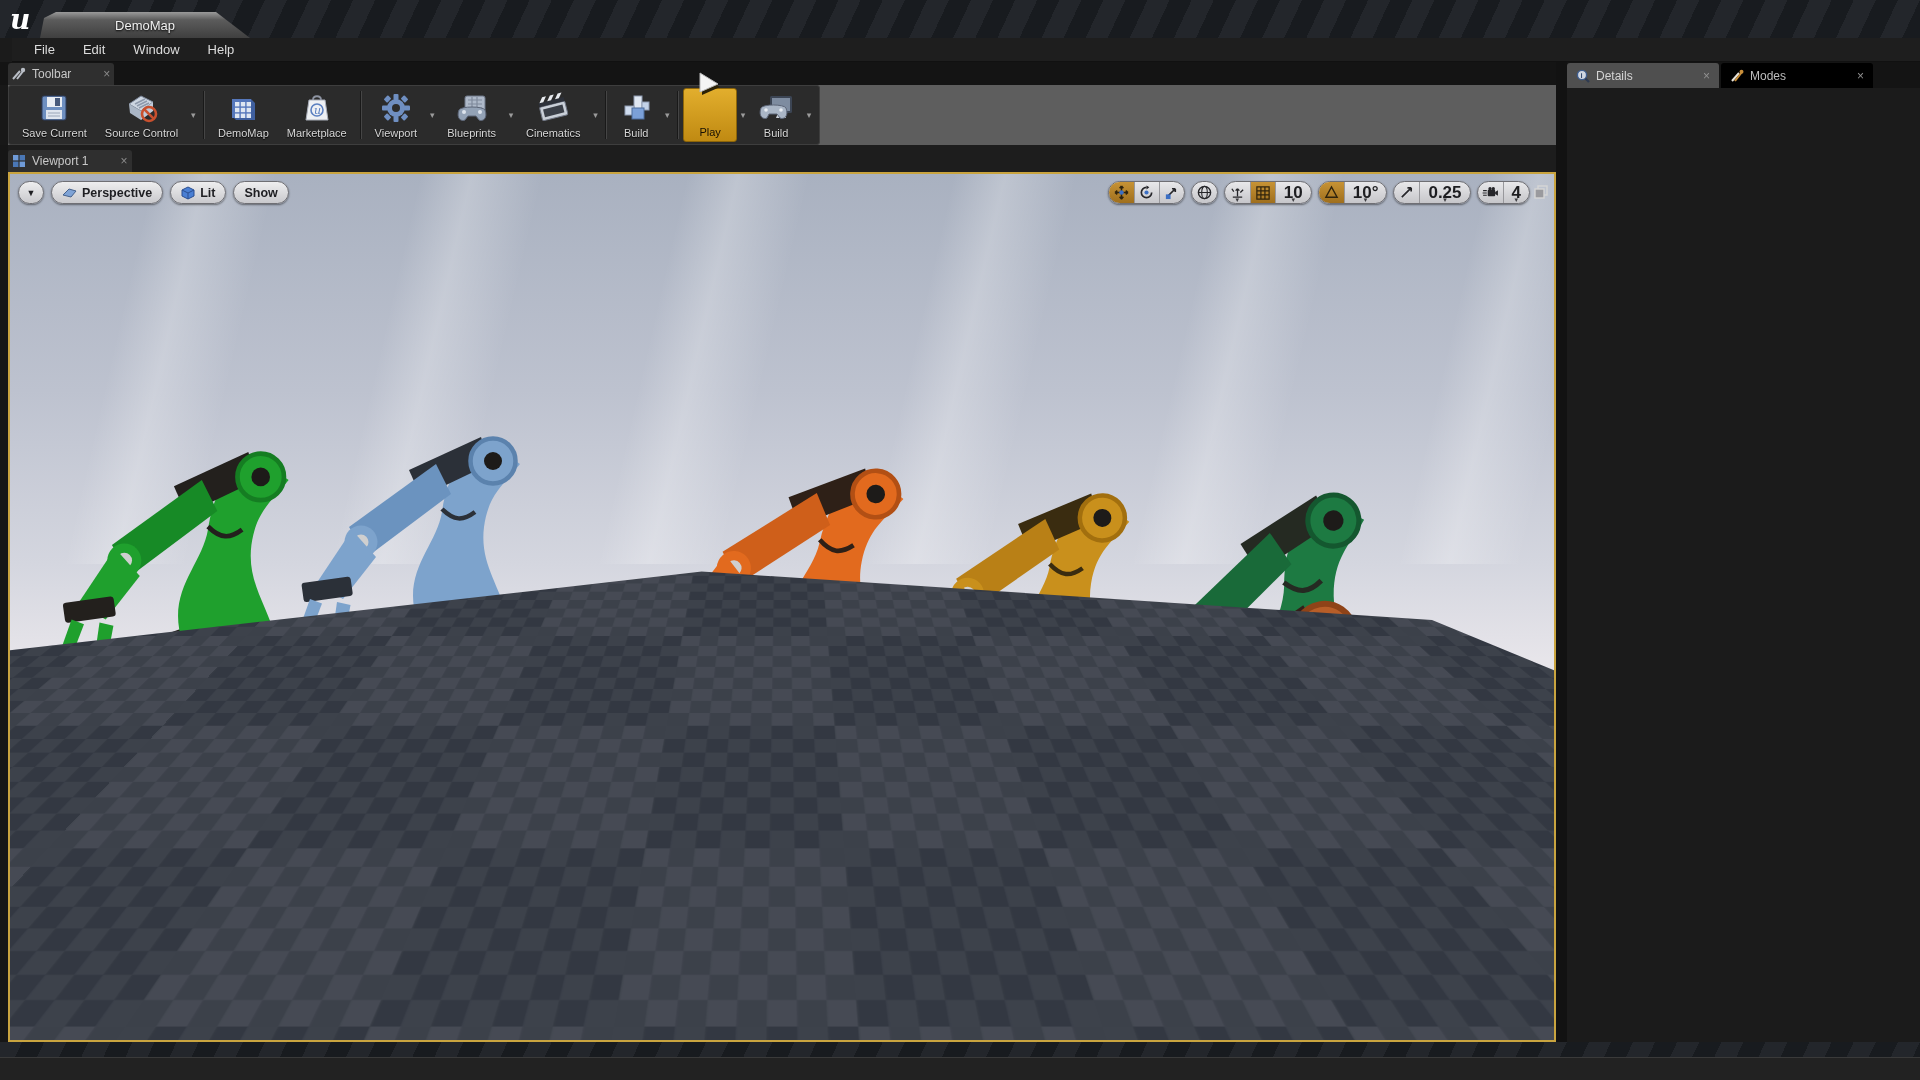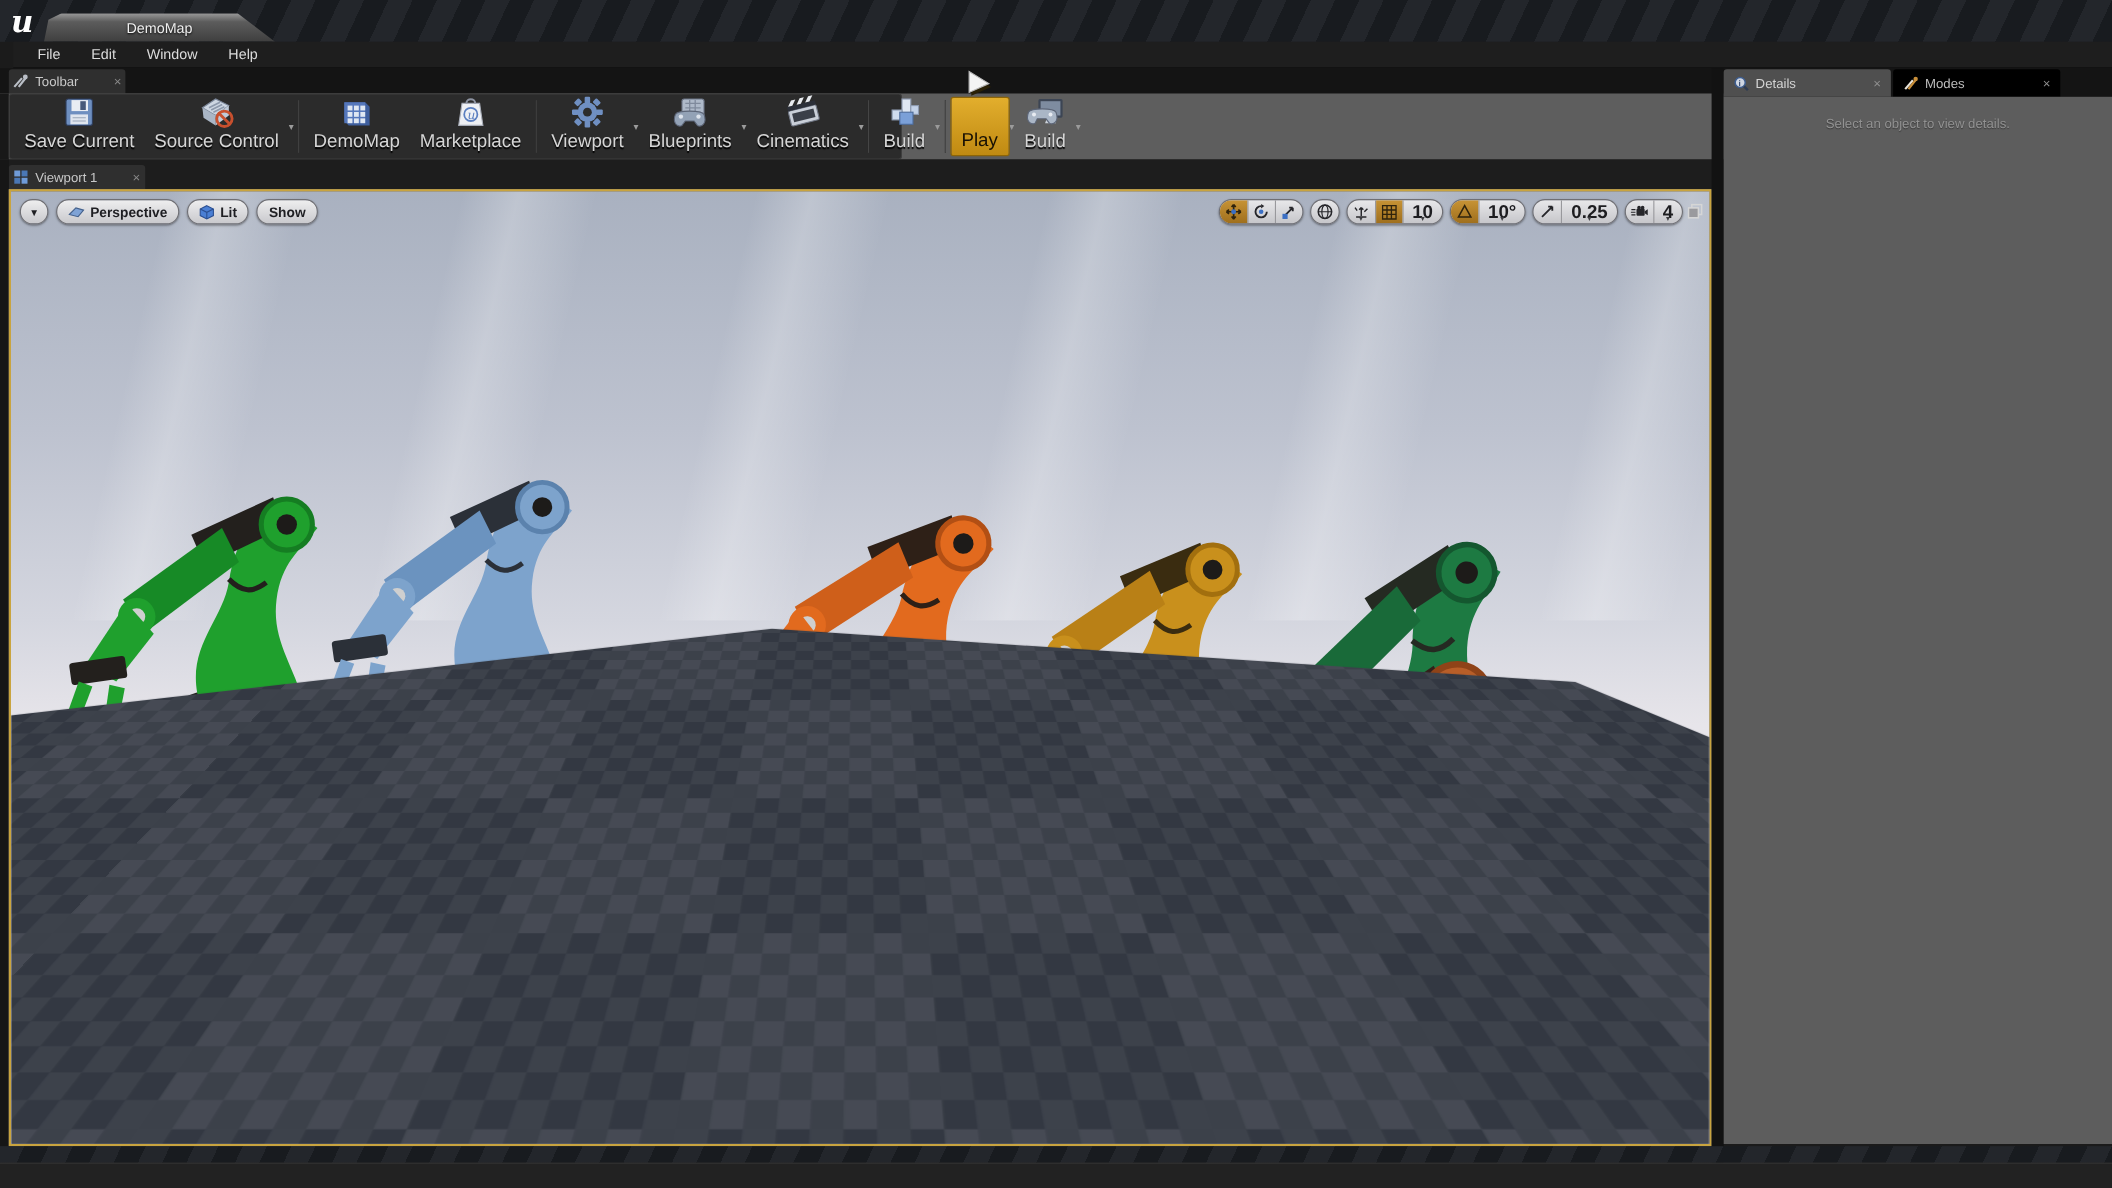--- a/index.html
+++ b/index.html
@@ -40,21 +40,21 @@
   #toolbar-row { position:absolute; left:0; top:85px; width:1567px; height:60px; background:#5e5e5e; }
   #toolbar-row .left-edge { position:absolute; left:0; top:0; width:8px; height:60px; background:#181818; }
   #toolbar-strip {
     position:absolute; left:8px; top:0; width:812px; height:60px;
     background:#2b2b2b; border:1px solid #3e3e3e; border-radius:3px;
     display:flex; align-items:stretch; padding:2px 4px;
   }
   .tbtn { display:flex; flex-direction:column; align-items:center; justify-content:flex-end;
           padding:2px 9px 3px; border-radius:3px; position:relative; }
   .tbtn .ticon { height:36px; display:flex; align-items:center; }
-  .tbtn .tlabel { font-size:17px; color:#d6d6d6; margin-top:1px; white-space:nowrap;
+  .tbtn .tlabel { font-size:11px; color:#d6d6d6; margin-top:1px; white-space:nowrap;
                   text-shadow:0 1px 1px #000; }
   .tbtn.highlight { background:linear-gradient(#e2ae2d,#c08a12); border:1px solid #8d6508;gap:25px; }
   .tbtn.highlight .tlabel { color:#171004; text-shadow:none; }
   .tcaret { width:14px; display:flex; align-items:center; justify-content:center;
             color:#9b9b9b; font-size:9px; }
   .tsep { width:2px; background:#191919; margin:3px 4px; border-right:1px solid #454545; }
   
   #viewport-tabrow { position:absolute; left:0; top:145px; width:1567px; height:27px; background:#1d1d1d; }
   
   #viewport {
@@ -617,20 +617,17 @@
     <div class="rtab inactive">
       <svg width="14" height="14" viewBox="0 0 14 14">
         <path d="M2 12 L9 4" stroke="#e8e4da" stroke-width="2"></path>
         <path d="M5 12 L12 3" stroke="#c98f3a" stroke-width="2"></path>
         <circle cx="11.5" cy="2.8" r="2" fill="#c98f3a"></circle>
       </svg>
       <span>Modes</span>
       <span class="close">×</span>
     </div>
   </div>
-  <div id="right-body">
-    <div id="right-empty">Select an object to view details.</div>
-  </div>
 
   <div id="bottom-band" class="stripes"></div>
   <div id="bottom-line"></div>
   <div id="bottom-bar"></div>
 </div>
 
 </body></html>

